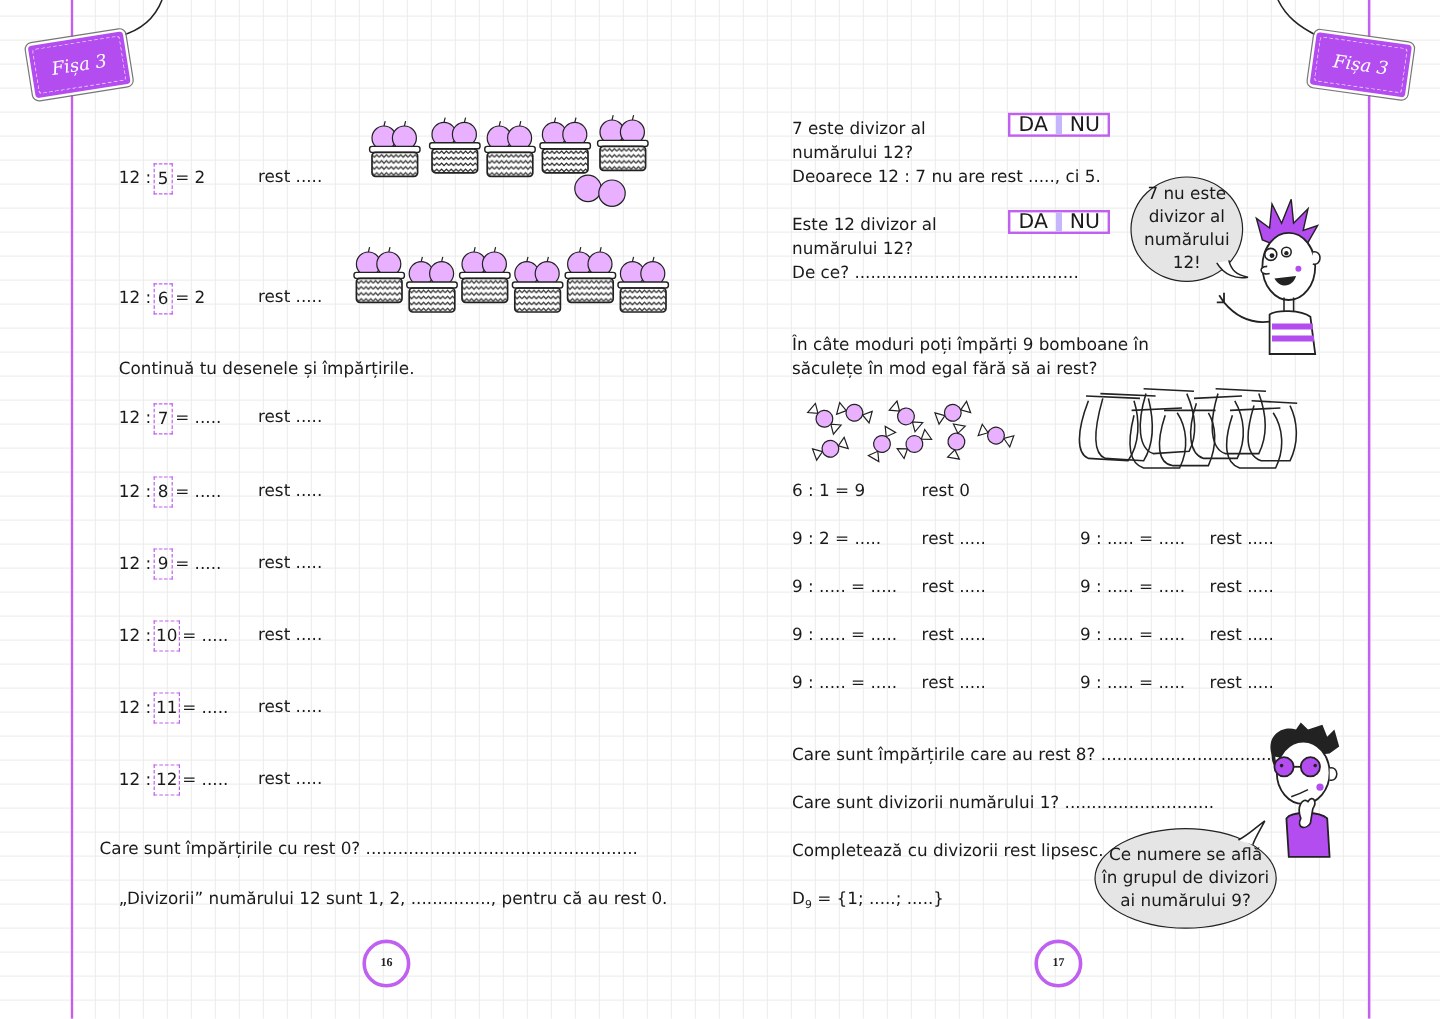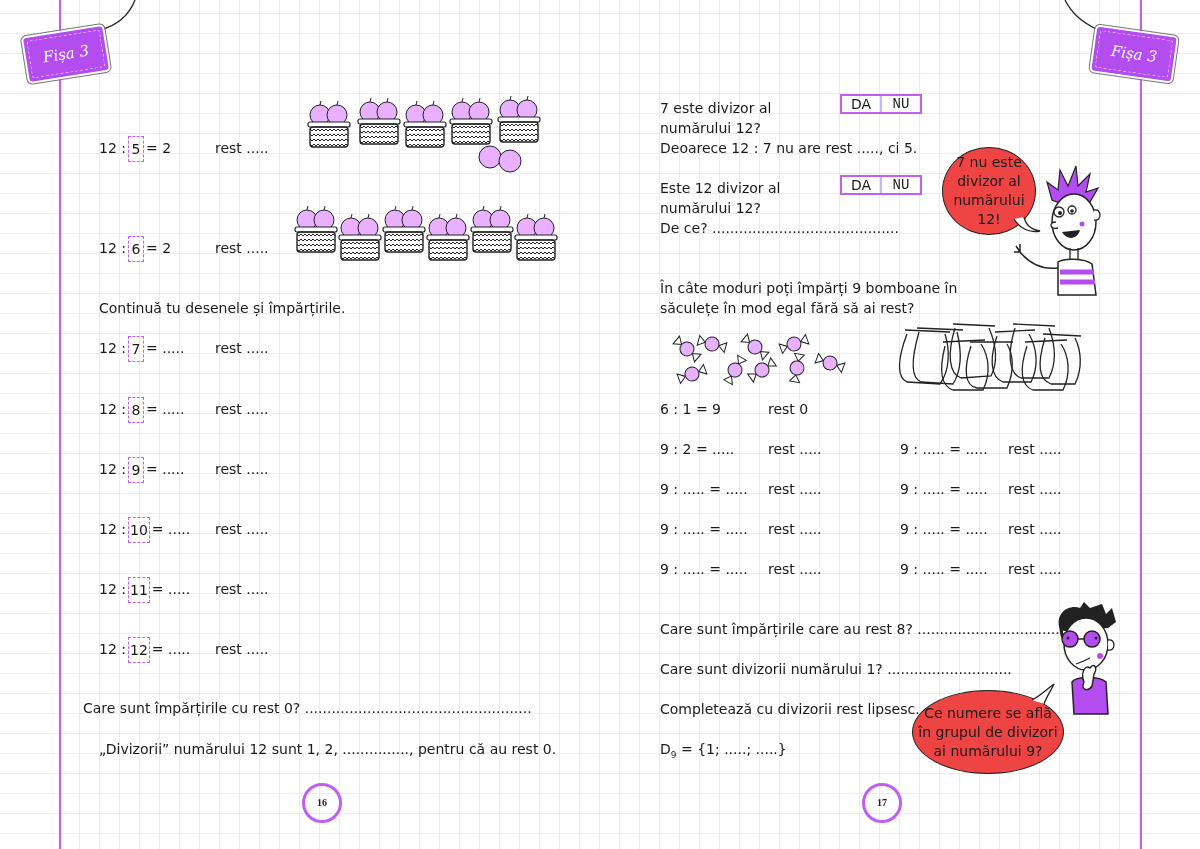--- a/index.html
+++ b/index.html
@@ -31,24 +31,24 @@
     position:absolute; width:80px; height:44px; background:#b44df0;
     border:2px solid #fff; outline:1px solid #777; border-radius:5px;
     color:#fff; font-size:15px; font-style:italic; text-align:center; line-height:44px;
     font-family:"DejaVu Serif", serif;
   }
   .tag::after {
     content:""; position:absolute; left:3px; top:3px; right:3px; bottom:3px;
     border:1px dashed rgba(255,255,255,0.6); border-radius:3px;
   }
   .yn { position:absolute; display:flex; border:2px solid #c060f0; height:16px; }
-  .yn span { width:38px; text-align:center; font-size:14px; line-height:16px; }
-  .yn span + span { border-left:2px solid #c4b5fd;font-family:Liberation Mono, monospace; }
+  .yn span { width:38px; text-align:center; font-size:17px; line-height:16px; }
+  .yn span + span { border-left:5px solid #c4b5fd; }
   .bubble {
-    position:absolute; background:#ef4444; border:1.5px solid #222; border-radius:50%;
+    position:absolute; background:#e5e5e5; border:1.5px solid #222; border-radius:50%;
     text-align:center; font-size:14px; line-height:19px;
     display:flex; align-items:center; justify-content:center;
   }
   .pagenum {
     position:absolute; width:34px; height:34px; border:3px solid #c060f0; border-radius:50%;
     text-align:center; line-height:34px; font-size:10px; font-weight:bold; color:#222;font-family:Liberation Serif, serif;
   }
   svg { position:absolute; overflow:visible; }
 </style>
 </head>

